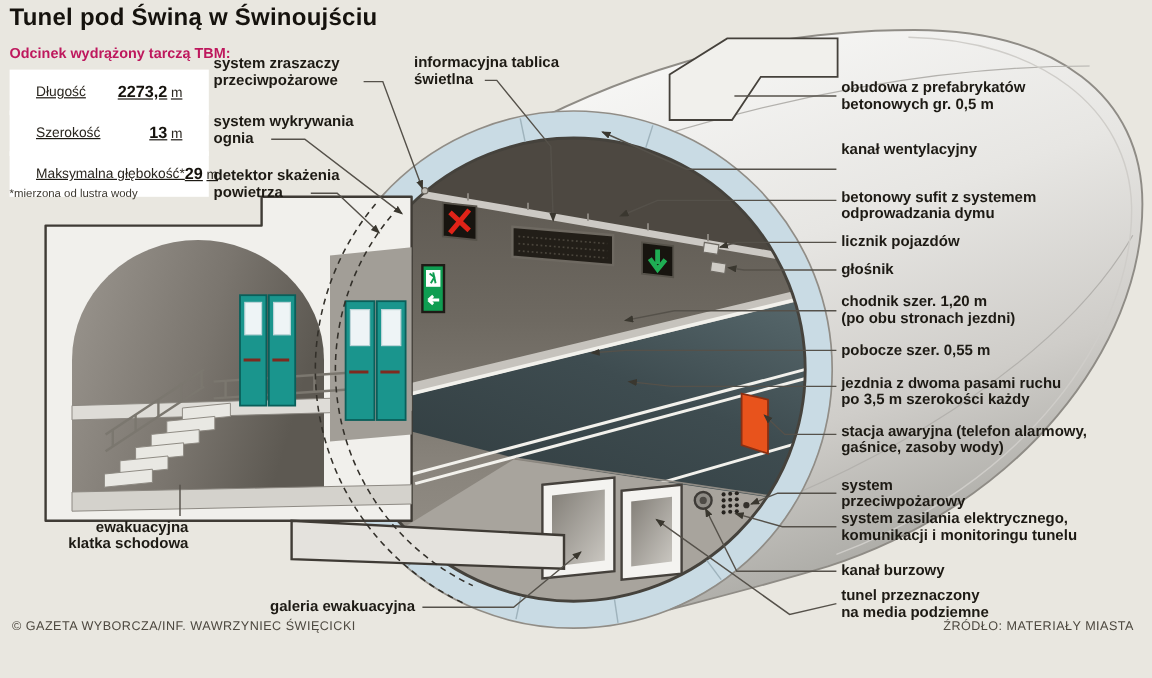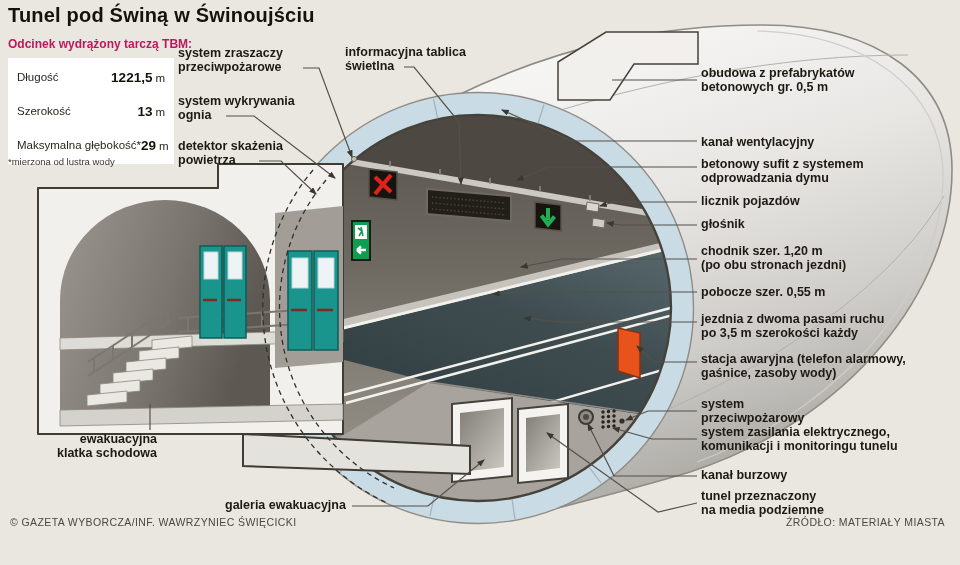--- a/index.html
+++ b/index.html
@@ -5,21 +5,21 @@
   html,body{margin:0;padding:0;}
   body{width:960px;height:565px;position:relative;overflow:hidden;
        font-family:"Liberation Sans","DejaVu Sans",sans-serif;
        background:#e9e7e0;color:#1d1a14;}
   #stage{position:absolute;inset:0;width:960px;height:565px;border-radius:23px;}
   svg{position:absolute;left:0;top:0;}
   .ov{position:absolute;white-space:nowrap;}
   .title{left:8px;top:4px;font-size:20px;font-weight:700;letter-spacing:.2px;color:#15120d;}
   .subtitle{left:8px;top:37px;font-size:12px;font-weight:700;color:#be185d;}
   .stat-box{left:8px;width:166px;height:38px;background:#ffffff;display:flex;align-items:center;
-            justify-content:space-between;padding:0 9px;box-sizing:border-box;}
+            justify-content:space-between;padding:0 22px;box-sizing:border-box;text-decoration:underline;}
   .stat-label{font-size:11.5px;color:#2a261f;}
   .stat-val{font-size:13.5px;font-weight:700;color:#15120d;}
   .stat-unit{font-size:11.5px;font-weight:400;color:#2a261f;margin-left:3px;}
   .footnote{left:8px;top:156px;font-size:9.5px;color:#3c382f;}
   .lbl{font-size:12.5px;font-weight:700;line-height:13.5px;color:#1d1a14;}
   .lbl span{display:block;}
   .lbl .inline, .lbl .inline span{display:inline;}
   .ra{text-align:right;}
   .footer{top:516px;font-size:10.5px;letter-spacing:.4px;color:#4d483f;text-align:center;}
 </style>
@@ -239,21 +239,21 @@
     <path d="M150,430 V404"></path>
     <path d="M352,506 H428 L484,460" marker-end="url(#arr)"></path>
   </g>
 </svg>
 
 <div class="ov title">Tunel pod Świną w Świnoujściu</div>
 <div class="ov subtitle">Odcinek wydrążony tarczą TBM:</div>
 
 <div class="ov stat-box" style="top:58px">
   <span class="stat-label">Długość</span>
-  <span><span class="stat-val">1221,5</span><span class="stat-unit">m</span></span>
+  <span><span class="stat-val">2273,2</span><span class="stat-unit">m</span></span>
 </div>
 <div class="ov stat-box" style="top:92px">
   <span class="stat-label">Szerokość</span>
   <span><span class="stat-val">13</span><span class="stat-unit">m</span></span>
 </div>
 <div class="ov stat-box" style="top:126px">
   <span class="stat-label">Maksymalna głębokość*</span>
   <span><span class="stat-val">29</span><span class="stat-unit">m</span></span>
 </div>
 <div class="ov footnote">*mierzona od lustra wody</div>
@@ -272,21 +272,21 @@
 </div>
 <div class="ov lbl" style="left:345px;top:46px">
   <span>informacyjna tablica</span>
       <span>świetlna</span>
 </div>
 
 <div class="ov lbl" style="left:701px;top:67px">
   <span>obudowa z prefabrykatów</span>
       <span>betonowych gr. 0,5 m</span>
 </div>
-<div class="ov lbl" style="left:701px;top:136px">
+<div class="ov lbl" style="left:701px;top:118px">
   <span>kanał wentylacyjny</span>
 </div>
 <div class="ov lbl" style="left:701px;top:158px">
   <span>betonowy sufit z systemem</span>
       <span>odprowadzania dymu</span>
 </div>
 <div class="ov lbl" style="left:701px;top:195px">
   <span>licznik pojazdów</span>
 </div>
 <div class="ov lbl" style="left:701px;top:218px">

